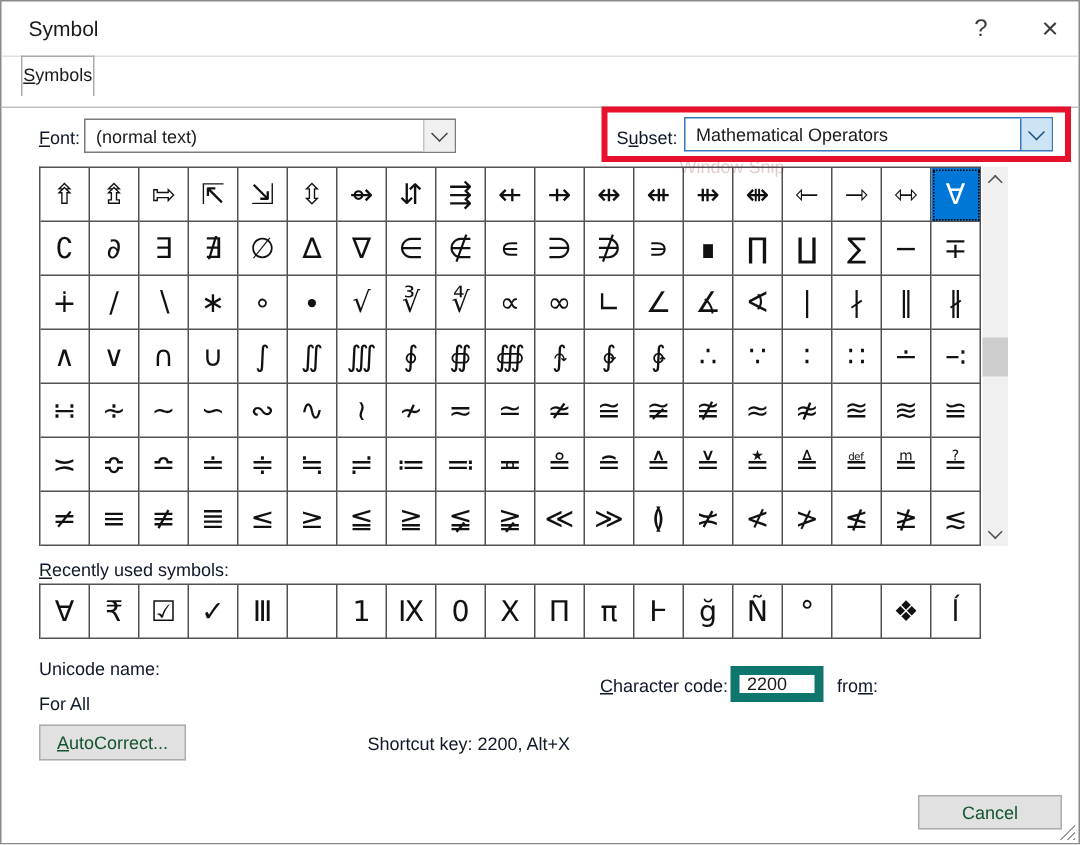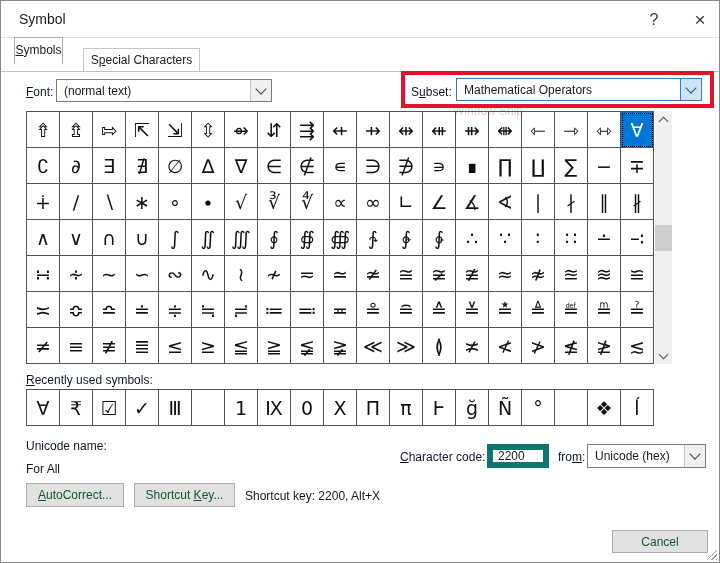--- a/index.html
+++ b/index.html
@@ -60,25 +60,24 @@
 <body>
 
 <div class="dialog">
 
   <div class="title">Symbol</div>
   <div class="cap-btn help-btn">?</div>
   <div class="cap-btn close-btn">×</div>
   <div class="title-sep"></div>
 
   <div class="tab tab-active"><span><span></span><span class="u">S</span><span>ymbols</span></span></div>
-  <div class="tab tab-inactive"><span><span>S</span><span class="u">p</span><span>ecial Characters</span></span></div>
   <div class="tabline"></div>
 
   <div class="lbl" style="left:25px; top:84px;"><span></span><span class="u">F</span><span>ont:</span></div>
-  <div class="select" style="left:55px; top:78px; width:216px; height:23px;">
+  <div class="select" style="left:55px; top:78px; width:248px; height:23px;">
     <span class="val">(normal text)</span>
     <span class="chev-box">
         <span class="chev"></span>
       </span>
   </div>
 
   <div class="red-box"></div>
   <div class="watermark">Window Snip</div>
   <div class="lbl" style="left:410px; top:84px;"><span>S</span><span class="u">u</span><span>bset:</span></div>
   <div class="select select-focus" style="left:455px; top:77px; width:246px; height:23px;">
@@ -256,31 +255,22 @@
       <div class="cell">❖</div>
       <div class="cell">ĺ</div>
     </div>
 
   <div class="lbl" style="left:25px; top:438px;">Unicode name:</div>
   <div class="lbl" style="left:25px; top:461px;">For All</div>
 
   <div class="lbl" style="left:399px; top:449px;"><span></span><span class="u">C</span><span>haracter code:</span></div>
   <input class="textbox" style="left: 486px; top: 443px; width: 62px; height: 24px;" value="2200">
   <div class="lbl" style="left:557px; top:449px;"><span>fro</span><span class="u">m</span><span>:</span></div>
-  <div class="select" style="left:586px; top:443px; width:119px; height:24px;">
-    <span class="val">Unicode (hex)</span>
-    <span class="chev-box">
-        <span class="chev"></span>
-      </span>
-  </div>
 
   <div class="btn" style="left:25px; top:482px; width:98px; height:24px;">
       <span><span></span><span class="u">A</span><span>utoCorrect...</span></span>
     </div>
-  <div class="btn" style="left:133px; top:482px; width:101px; height:24px;">
-      <span><span>Shortcut </span><span class="u">K</span><span>ey...</span></span>
-    </div>
   <div class="lbl" style="left:244px; top:488px;">Shortcut key: 2200, Alt+X</div>
 
   <div class="btn" style="left:611px; top:529px; width:96px; height:23px;">Cancel</div>
   <div class="grip"></div>
 
 </div>
 
 </body></html>

